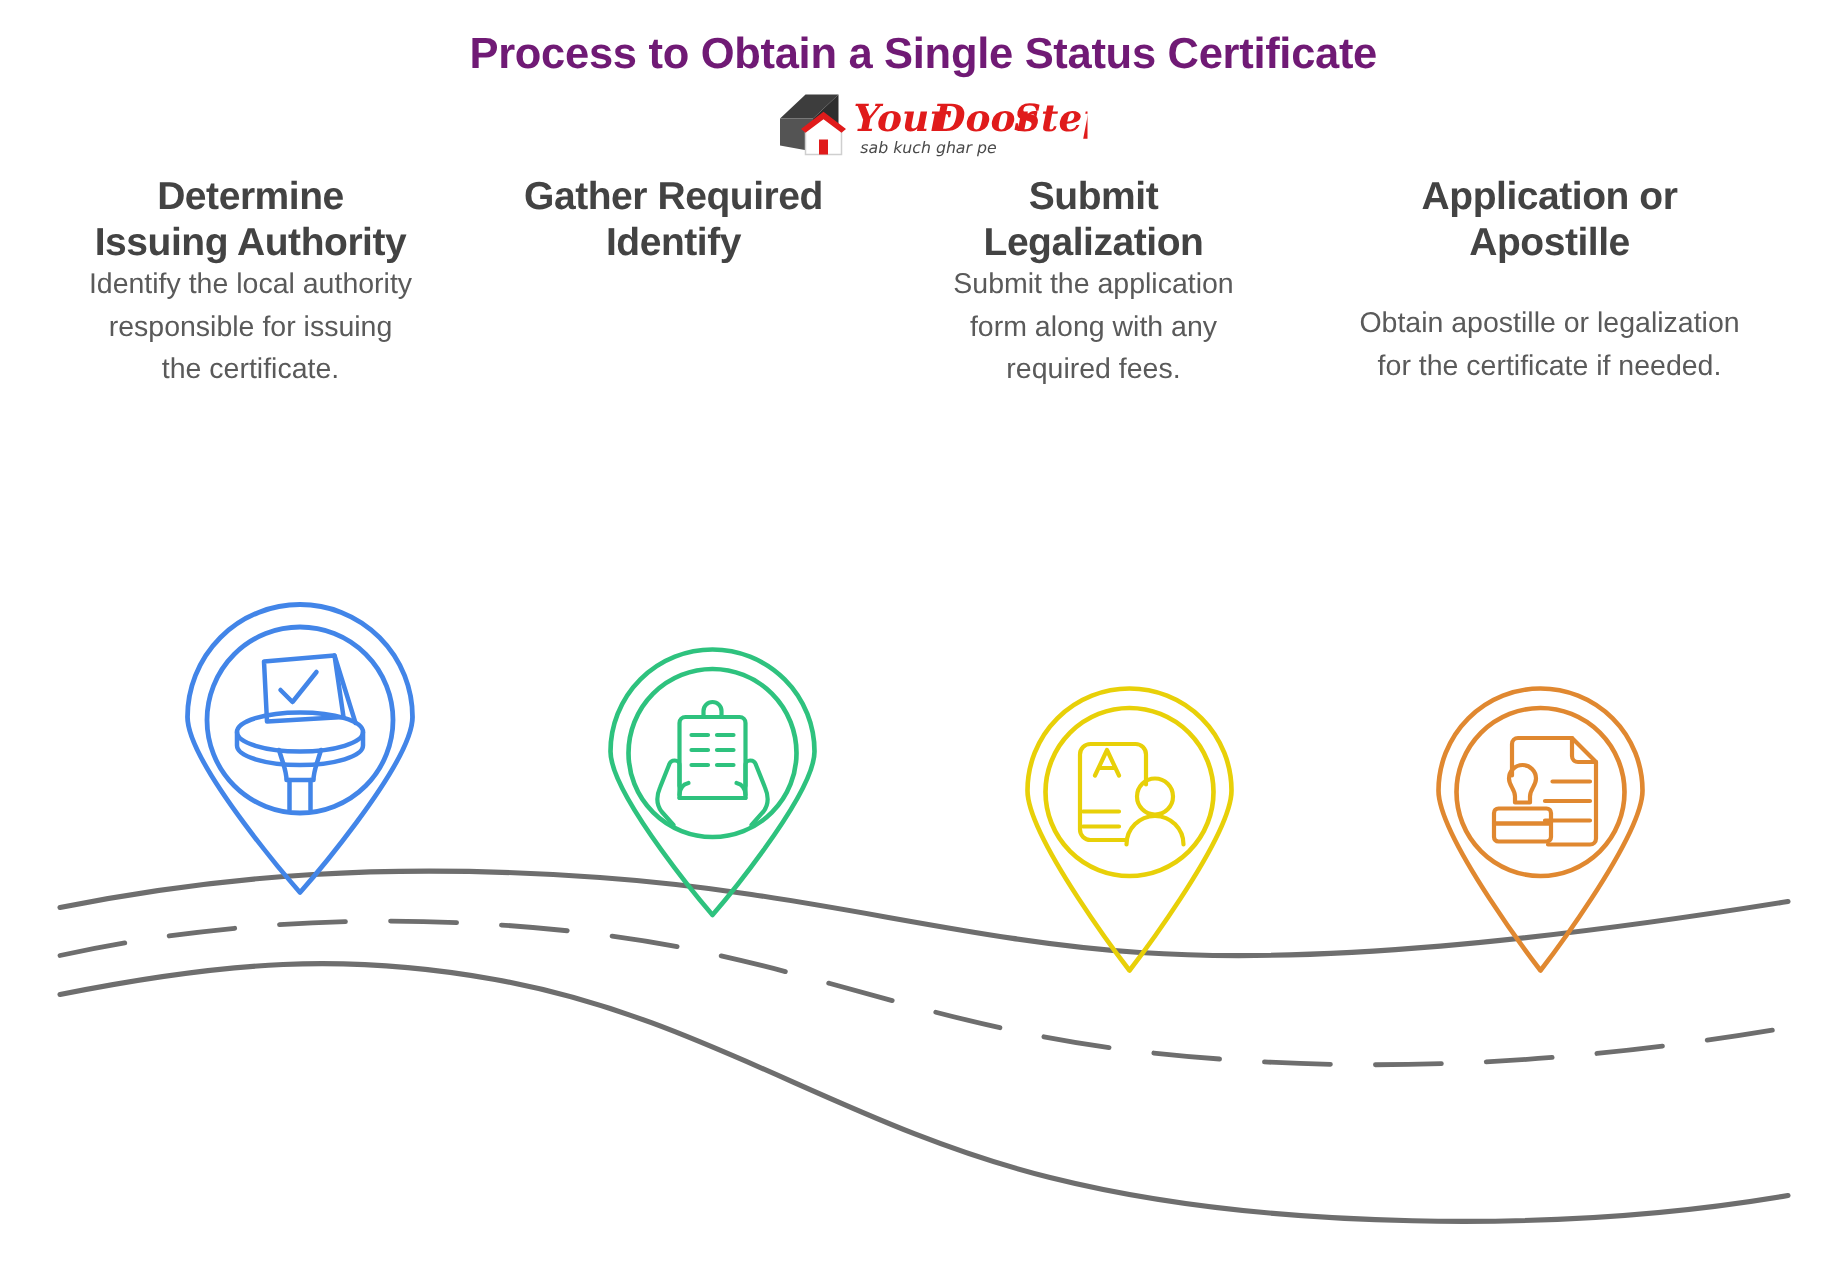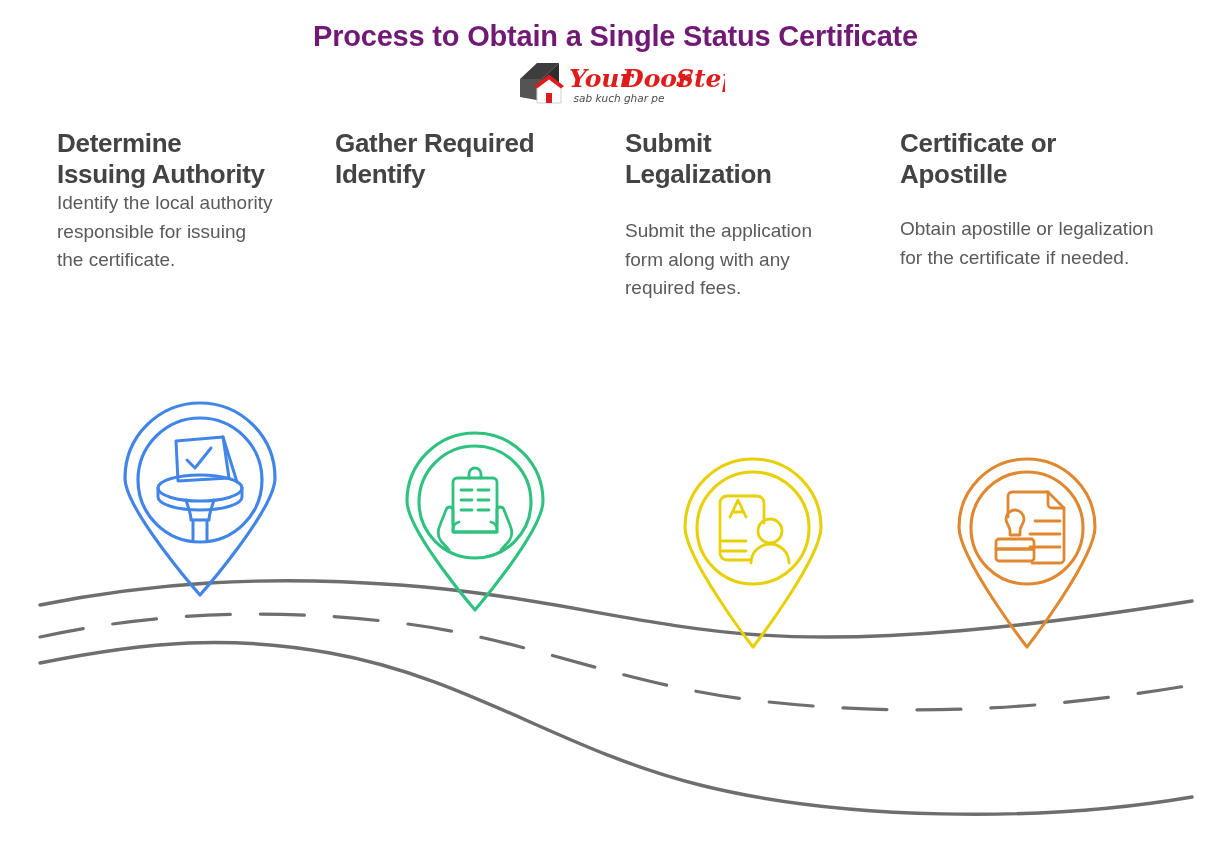--- a/index.html
+++ b/index.html
@@ -10,29 +10,29 @@
   
   .title{position:absolute;left:0;top:20px;width:1231px;text-align:center;
          font-size:29px;font-weight:bold;color:#701a75;letter-spacing:-.2px;}
 
   
   .logo{position:absolute;left:515px;top:57px;width:210px;height:52px;}
   .logo svg{display:block;}
 
   
   .cols{position:absolute;left:0;top:115px;width:1231px;height:260px;}
-  .col{position:absolute;top:13px;text-align:left;}
+  .col{position:absolute;top:0;text-align:center;}
   .col .head{font-size:26px;font-weight:bold;color:#434343;line-height:1.18;
              letter-spacing:-.3px;}
   .col .desc{font-size:19px;color:#5a5a5a;line-height:1.5;}
   .c1{left:57px;width:220px;}
   .c2{left:335px;width:228px;}
   .c3{left:625px;width:208px;}
   .c4{left:900px;width:266px;}
-  .c3 .desc{margin-top:28px;}
+  .c3 .desc{margin-top:0;}
   .c4 .desc{margin-top:26px;}
 
   
   .road{position:absolute;left:0;top:545px;width:1231px;height:306px;}
 
   
   .pin{position:absolute;}
   .pin svg{display:block;overflow:visible;}
   .p1{left:116px;top:404px;}
   .p2{left:399px;top:431px;}
@@ -78,21 +78,21 @@
     <div class="col c2">
       <div class="head">Gather Required Identify</div>
     </div>
 
     <div class="col c3">
       <div class="head">Submit Legalization</div>
       <div class="desc">Submit the application form along with any required fees.</div>
     </div>
 
     <div class="col c4">
-      <div class="head">Certificate or Apostille</div>
+      <div class="head">Application or Apostille</div>
       <div class="desc">Obtain apostille or legalization for the certificate if needed.</div>
     </div>
   </div>
 
   <div class="road">
     <svg width="1231" height="306" viewBox="0 0 1231 306">
       <g fill="none" stroke="#6e6e6e" stroke-width="3.4" stroke-linecap="round">
         <path d="M40,60 C150,38 260,30 400,40 C540,50 640,82 760,90 C880,98 1030,82 1192,56"></path>
         <path d="M40,118 C150,96 230,90 330,108 C470,133 560,205 700,240 C840,275 1040,278 1192,252"></path>
       </g>

